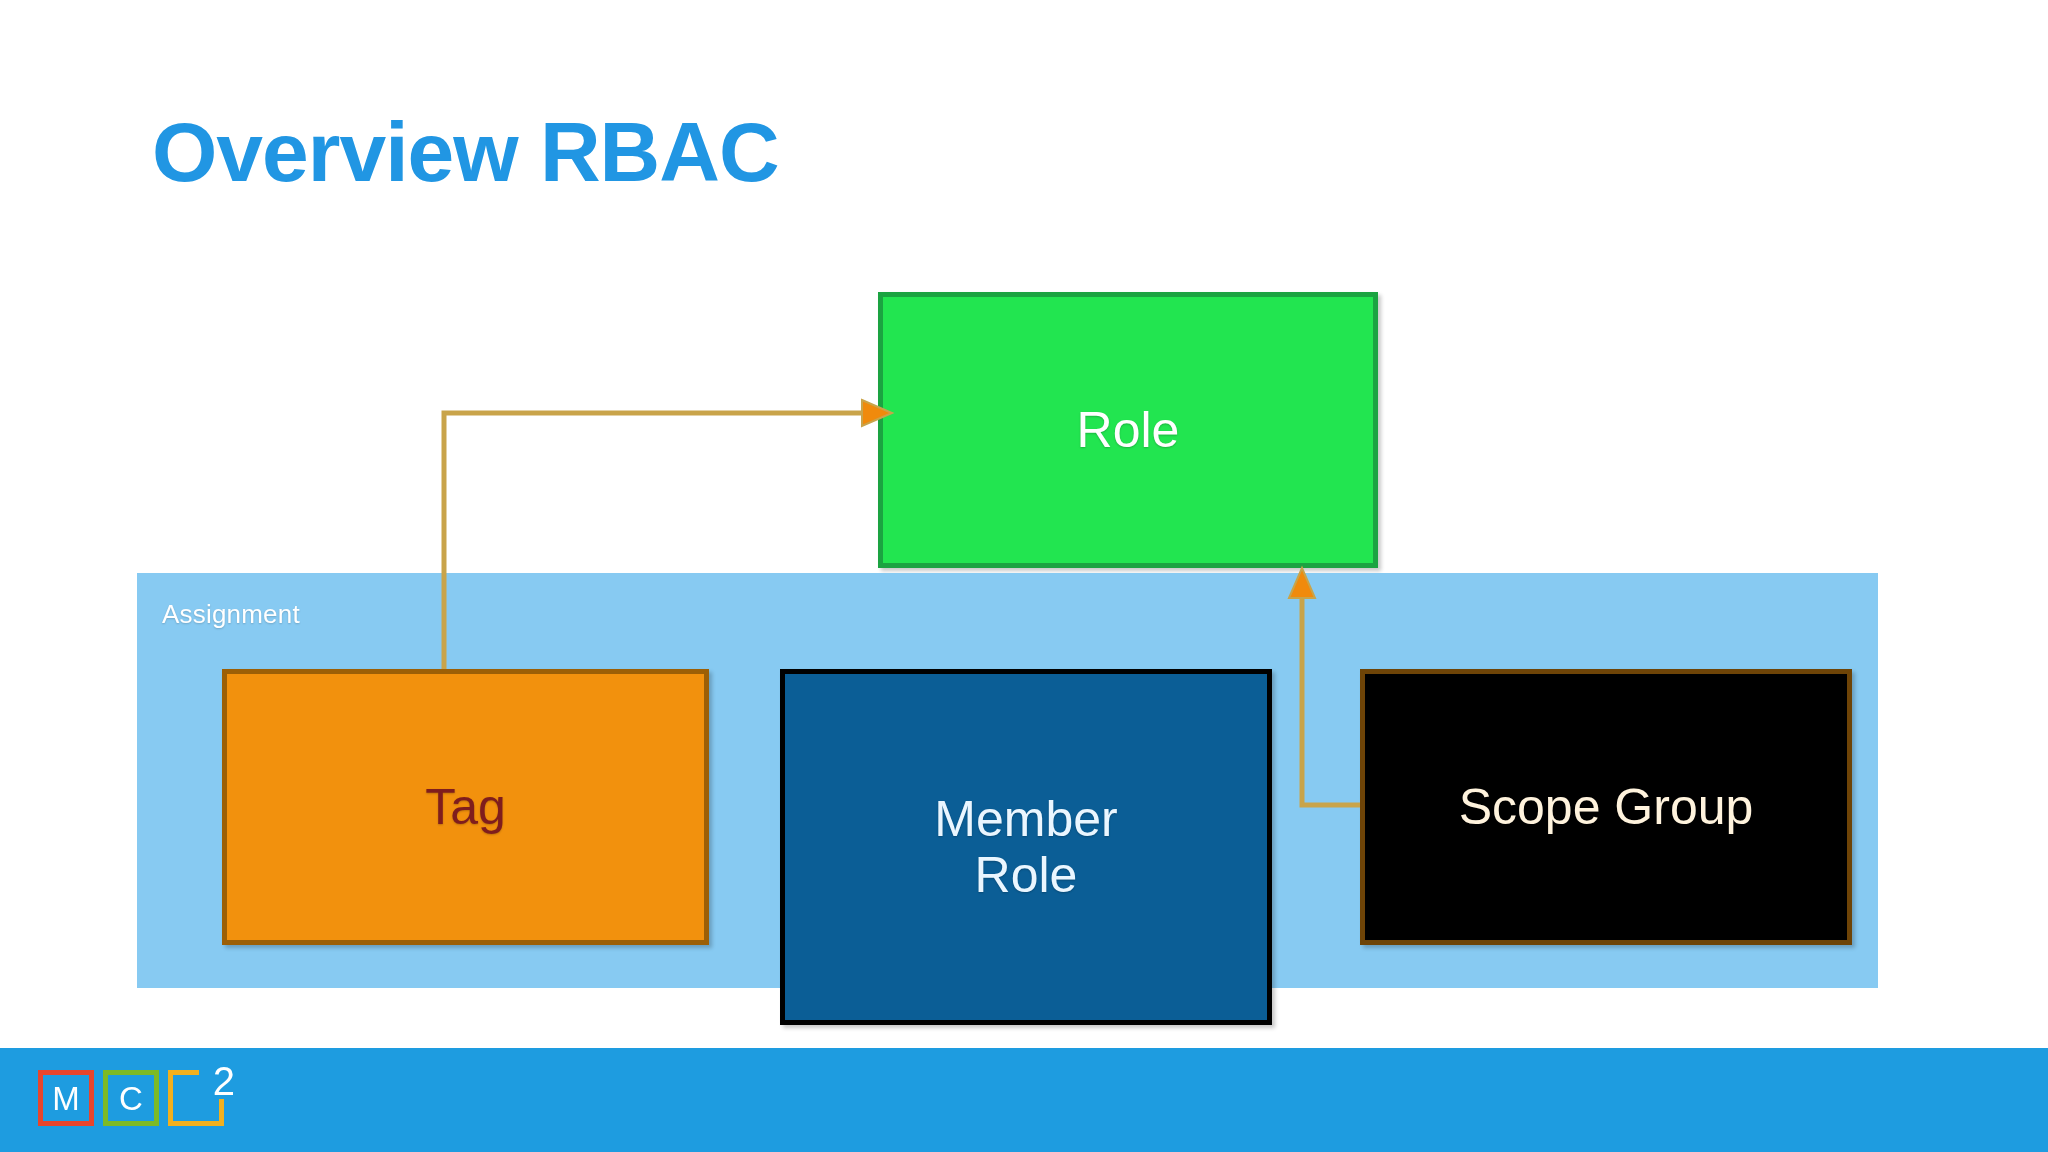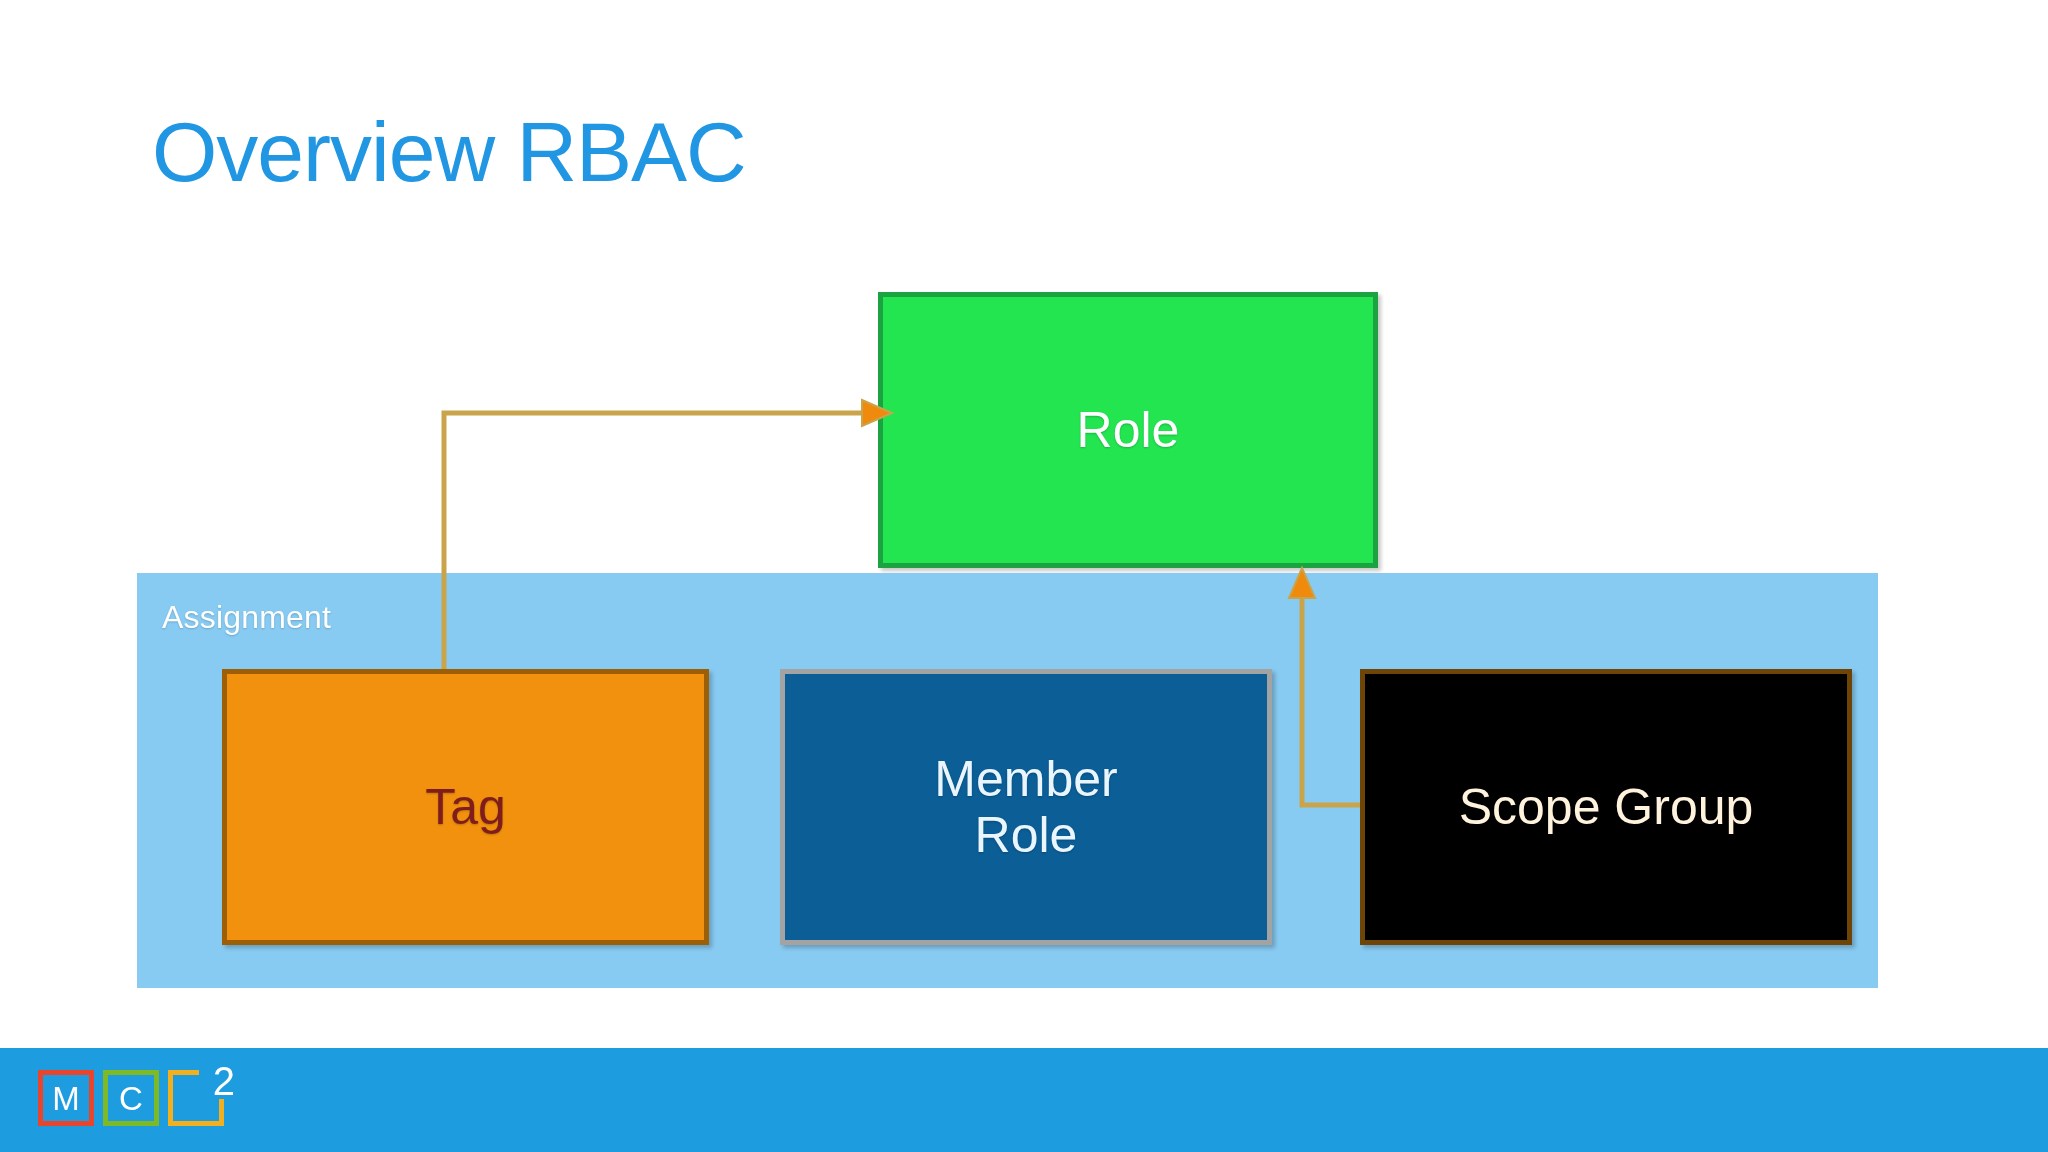--- a/index.html
+++ b/index.html
@@ -15,21 +15,21 @@
     overflow: hidden;
     font-family: "Liberation Sans", sans-serif;
   }
 
   
   #slide-title {
     position: absolute;
     left: 152px;
     top: 108px;
     font-size: 84px;
-    font-weight: 400;
+    font-weight: 700;
     color: #2196E3;
     letter-spacing: -1px;
     line-height: 1.05;
     white-space: nowrap;
   }
 
   
   #diagram {
     position: absolute;
     left: 0;
@@ -72,21 +72,21 @@
     top: 573px;
     width: 1741px;
     height: 415px;
     background: #87CAF2;
   }
   #assignment-label {
     position: absolute;
     left: 25px;
     top: 26px;
     color: #ffffff;
-    font-size: 32px;
+    font-size: 26px;
     font-weight: 400;
     text-shadow: 0 1px 2px rgba(0,0,0,0.18);
     letter-spacing: 0.2px;
   }
 
   
   #node-tag {
     left: 222px;
     top: 669px;
     width: 487px;
@@ -94,23 +94,23 @@
     background: #F2910D;
     border: 5px solid #9C5F06;
     color: #7f1d1d;
   }
 
   
   #node-member-group {
     left: 780px;
     top: 669px;
     width: 492px;
-    height: 276px;
+    height: 356px;
     background: #0B5E96;
-    border: 5px solid #a3a3a3;
+    border: 5px solid #000000;
     color: #EAF6FF;
   }
 
   
   #node-scope-group {
     left: 1360px;
     top: 669px;
     width: 492px;
     height: 276px;
     background: #000000;

